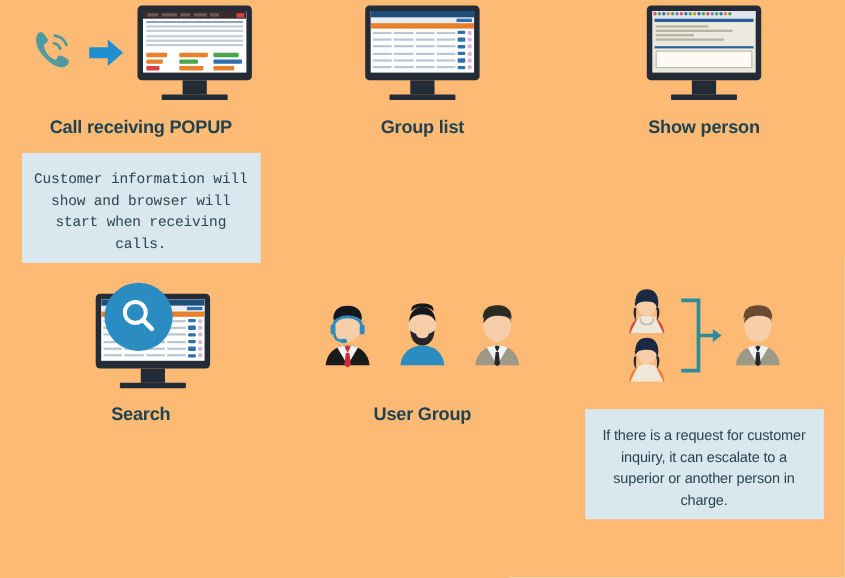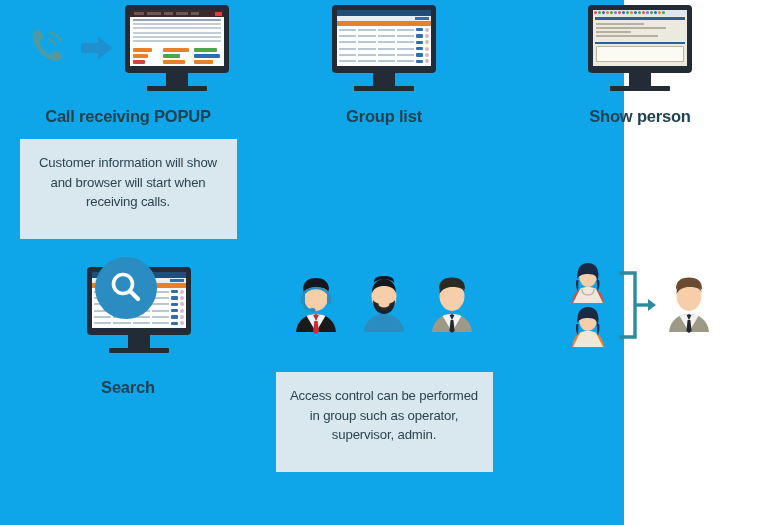--- a/index.html
+++ b/index.html
@@ -8,23 +8,23 @@
     background: #ffffff;
   }
   body {
     width: 768px;
     height: 525px;
     font-family: "Liberation Sans", sans-serif;
     overflow: hidden;
   }
   .board {
     position: relative;
-    width: 624px;
+    width: 768px;
     height: 525px;
-    background: #0ea5e9;
+    background: #fdba74;
   }
   .grid {
     display: grid;
     grid-template-columns: repeat(3, 256px);
     grid-template-rows: 250px 270px;
     width: 768px;
     height: 520px;
   }
   .cell {
     position: relative;
@@ -45,31 +45,31 @@
     font-size: 16.5px;
     font-weight: bold;
     color: #1f4250;
     letter-spacing: -0.2px;
     text-align: center;
     margin-top: 8px;
     height: 22px;
     line-height: 22px;
   }
   .cell.row1 .heading { margin-top: 9px; }
-  .cell.row2 .heading { margin-top: 16px; }
+  .cell.row2 .heading { margin-top: 6px; }
   .desc-box {
     width: 217px;
     background: #d9e8ef;
     margin-top: 12px;
     box-sizing: border-box;
     padding: 14px 10px 10px 10px;
     display: flex;
     justify-content: center;
   }
-  .cell.row1 .desc-box { height: 100px; }
+  .cell.row1 .desc-box { height: 100px; font-family: Liberation Mono, monospace; }
   .cell.row2 .desc-box { height: 100px; }
   .desc-text {
     font-size: 13.2px;
     line-height: 19.5px;
     color: #2b4450;
     text-align: center;
     letter-spacing: -0.15px;
   }
 
   
@@ -453,23 +453,21 @@
             <path d="M26 40c-11 0-19 7-20 18h40c-1-11-9-18-20-18z" fill="#9c9a86"></path>
             <path d="M26 40c-3.5 0-6.7 0.7-9.4 1.9L26 58l9.4-16.1C32.7 40.7 29.5 40 26 40z" fill="#f2f2f2"></path>
             <path d="M23.6 41.2 L26 46 L28.4 41.2 L26 40 Z" fill="#23272c"></path>
             <path d="M24.6 46 L27.4 46 L28.6 57 L26 59 L23.4 57 Z" fill="#23272c"></path>
             <ellipse cx="26" cy="22" rx="12.5" ry="15" fill="#f7ceaa"></ellipse>
             <path d="M13.5 20c0-10 5.6-15 12.5-15s12.5 5 12.5 15c0-4.5-3.5-7-12.5-7-5.5 0-9.5 2-12.5 7z" fill="#2b2b22"></path>
             <path d="M13 16c4-8 22-8 26 0 0.5-9-5-12.5-13-12.5S12.5 7 13 16z" fill="#2b2b22"></path>
           </svg>
         </div>
       </div>
-      <div class="desc-box">
-        <div class="desc-text">Access control can be performed in group such as operator, supervisor, admin.</div>
-      </div>
+      <div class="heading">User Group</div>
     </div>
 
     <div class="cell row2">
       <div class="art">
         <div class="esc-wrap">
           <div class="esc-left">
 
             <svg width="46" height="42" viewBox="0 0 46 42">
               <path d="M23 25c-9 0-15 6-16 16h32c-1-10-7-16-16-16z" fill="#d1503f"></path>
               <path d="M23 25c-3 0-5.6 0.6-7.9 1.7L8 41h30l-7.1-14.3C28.6 25.6 26 25 23 25z" fill="#efe7d7"></path>
@@ -499,16 +497,19 @@
             <path d="M26 40c-11 0-19 7-20 18h40c-1-11-9-18-20-18z" fill="#9c9a86"></path>
             <path d="M26 40c-3.5 0-6.7 0.7-9.4 1.9L26 58l9.4-16.1C32.7 40.7 29.5 40 26 40z" fill="#f2f2f2"></path>
             <path d="M23.6 41.2 L26 46 L28.4 41.2 L26 40 Z" fill="#23272c"></path>
             <path d="M24.6 46 L27.4 46 L28.6 57 L26 59 L23.4 57 Z" fill="#23272c"></path>
             <ellipse cx="26" cy="22" rx="12.5" ry="15" fill="#f7ceaa"></ellipse>
             <path d="M13.5 20c0-10 5.6-15 12.5-15s12.5 5 12.5 15c0-4.5-3.5-7-12.5-7-5.5 0-9.5 2-12.5 7z" fill="#6b4a32"></path>
             <path d="M13 16c4-8 22-8 26 0 0.5-9-5-12.5-13-12.5S12.5 7 13 16z" fill="#6b4a32"></path>
           </svg>
         </div>
       </div>
+      <div class="desc-box">
+        <div class="desc-text">If there is a request for customer inquiry, it can escalate to a superior or another person in charge.</div>
+      </div>
     </div>
 
   </div>
 </div>
 
 </body></html>

